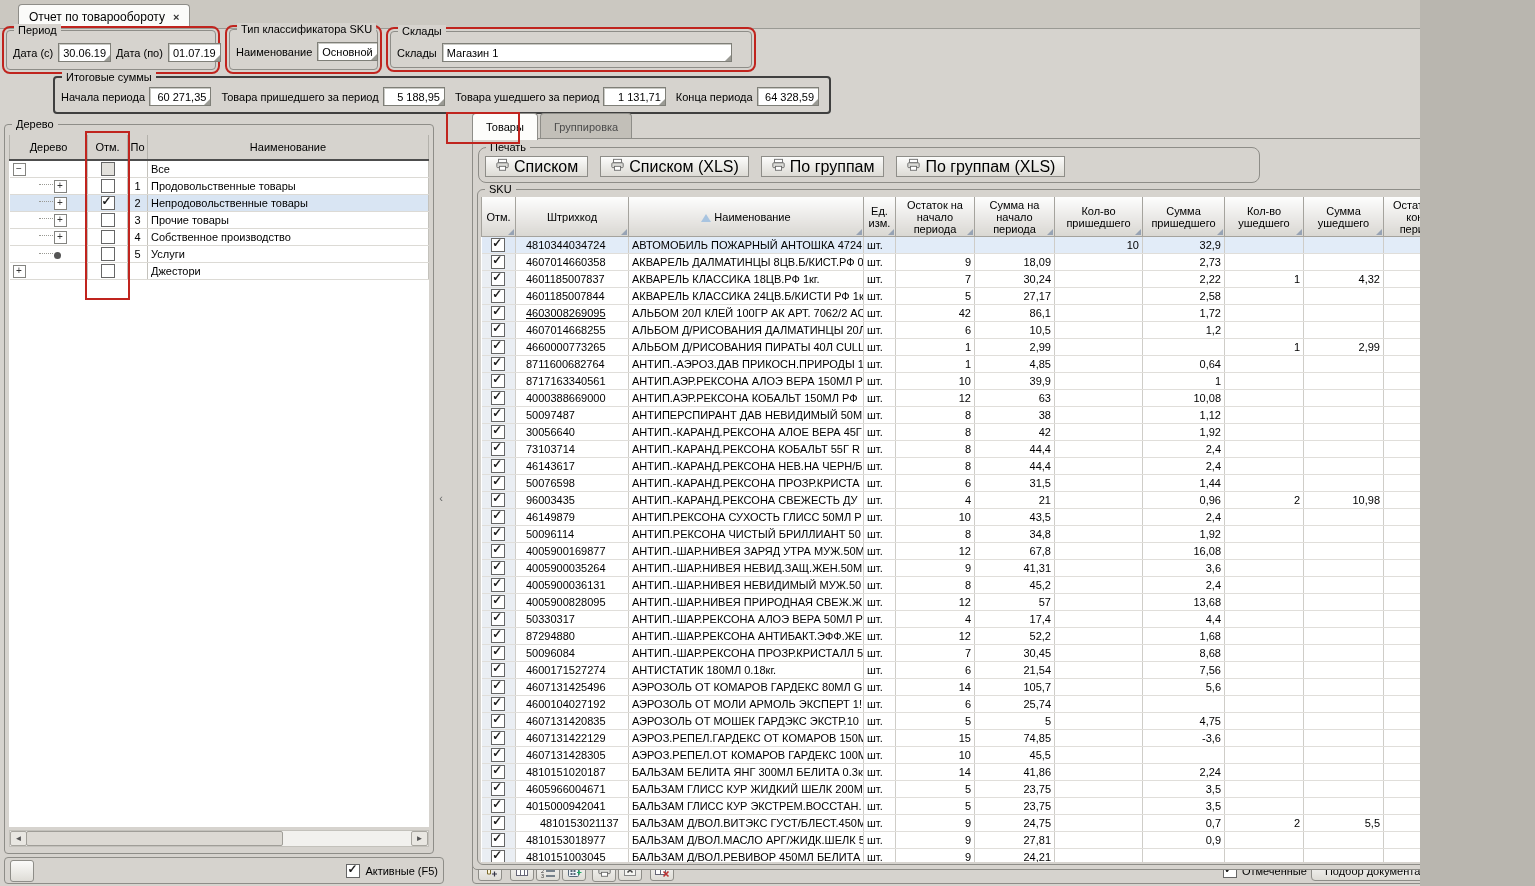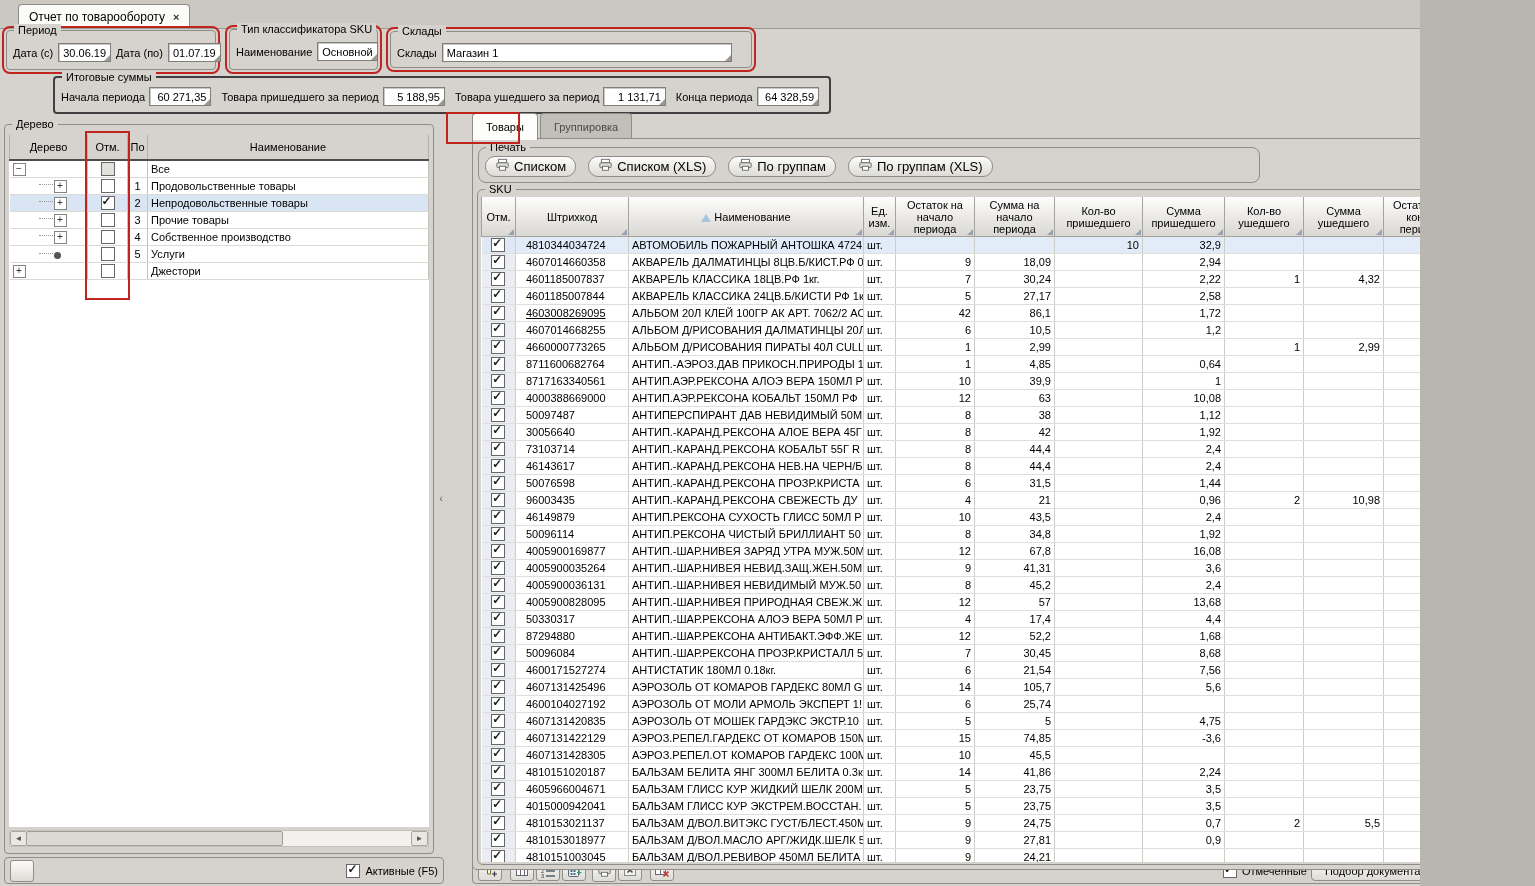--- a/index.html
+++ b/index.html
@@ -42,22 +42,22 @@
         font-size:8px;display:flex;align-items:center;justify-content:center;}
   .sthumb{position:absolute;background:#dcd9d3;border:1px solid #a09e98;border-radius:2px;}
   .strack{position:absolute;background:#f2f1ee;border:1px solid #c3c1bb;}
   
   .tab{position:absolute;top:0;height:25px;padding:0 13px;display:flex;align-items:center;
        border:1px solid #8e8d88;border-bottom:none;border-radius:4px 4px 0 0;background:#c2bfb8;color:#4a4a4a;}
   .tab.active{background:#fdfdfb;color:#000;z-index:3;height:26px;}
   .content-box{position:absolute;left:0;top:25px;width:1082px;height:730px;border:1px solid #8e8d88;
                border-radius:0 5px 5px 5px;background:#d6d3ce;z-index:2;}
   .pbtn{display:inline-flex;align-items:center;gap:4px;height:21px;padding:0 9px;margin-right:7px;
-        background:linear-gradient(#fcfcfb,#dddbd5);border:1px solid #8e8d88;border-radius:10px;
-        font-family:inherit;font-size:13px;cursor:pointer;}
+        background:linear-gradient(#fcfcfb,#dddbd5);border:1px solid #8e8d88;border-radius:0;
+        font-family:inherit;font-size:16px;cursor:pointer;}
   
   .skuwrap{position:absolute;left:3px;top:7px;right:24px;bottom:2px;overflow:hidden;background:#fff;}
   .skutbl{border-collapse:collapse;table-layout:fixed;width:1057px;background:#fff;}
   .skutbl th{position:relative;background:linear-gradient(#fdfdfd,#d9d7d2);border:1px solid #a5a39d;border-top:none;
              font-weight:normal;height:39px;padding:0 2px;line-height:12px;}
   .skutbl th::after{content:"";position:absolute;right:1px;bottom:1px;border-left:6px solid transparent;border-bottom:6px solid #97a3b4;}
   .skutbl td{border-right:1px solid #cfcdc8;border-bottom:1px solid #e0deda;height:16px;padding:0 3px;
              overflow:hidden;white-space:nowrap;}
   .skutbl tbody tr:first-child td{border-top:1px solid #6d7d97;}
   .skutbl tr.sel td{background:#e2ecf8;}
@@ -309,21 +309,21 @@
                   <td class="num">32,9</td>
                 </tr>
                 <tr>
                   <td class="c-cb"><span class="cb"><span class="ck">✓</span></span></td>
                   <td style="padding-left:10px;">4607014660358</td>
                   <td>АКВАРЕЛЬ ДАЛМАТИНЦЫ 8ЦВ.Б/КИСТ.РФ 0</td>
                   <td>шт.</td>
                   <td class="num">9</td>
                   <td class="num">18,09</td>
                   <td class="num"></td>
-                  <td class="num">2,94</td>
+                  <td class="num">2,73</td>
                   <td class="num"></td>
                   <td class="num"></td>
                   <td class="num">9</td>
                   <td class="num">19,71</td>
                 </tr>
                 <tr>
                   <td class="c-cb"><span class="cb"><span class="ck">✓</span></span></td>
                   <td style="padding-left:10px;">4601185007837</td>
                   <td>АКВАРЕЛЬ КЛАССИКА 18ЦВ.РФ 1кг.</td>
                   <td>шт.</td>
@@ -765,21 +765,21 @@
                   <td class="num">23,75</td>
                   <td class="num"></td>
                   <td class="num">3,5</td>
                   <td class="num"></td>
                   <td class="num"></td>
                   <td class="num">5</td>
                   <td class="num">27,25</td>
                 </tr>
                 <tr>
                   <td class="c-cb"><span class="cb"><span class="ck">✓</span></span></td>
-                  <td style="padding-left:10px;">4810153021137</td>
+                  <td style="padding-left:24px;">4810153021137</td>
                   <td>БАЛЬЗАМ Д/ВОЛ.ВИТЭКС ГУСТ/БЛЕСТ.450М</td>
                   <td>шт.</td>
                   <td class="num">9</td>
                   <td class="num">24,75</td>
                   <td class="num"></td>
                   <td class="num">0,7</td>
                   <td class="num">2</td>
                   <td class="num">5,5</td>
                   <td class="num">7</td>
                   <td class="num">19,95</td>

